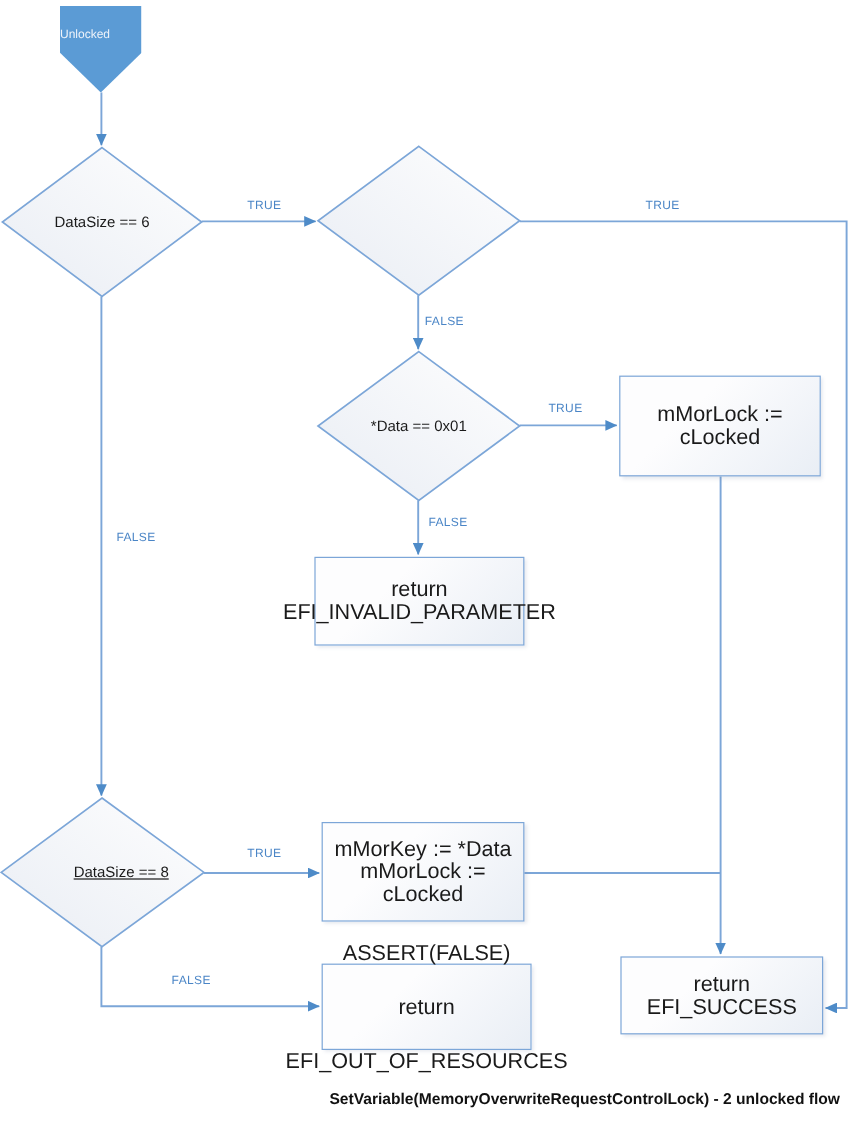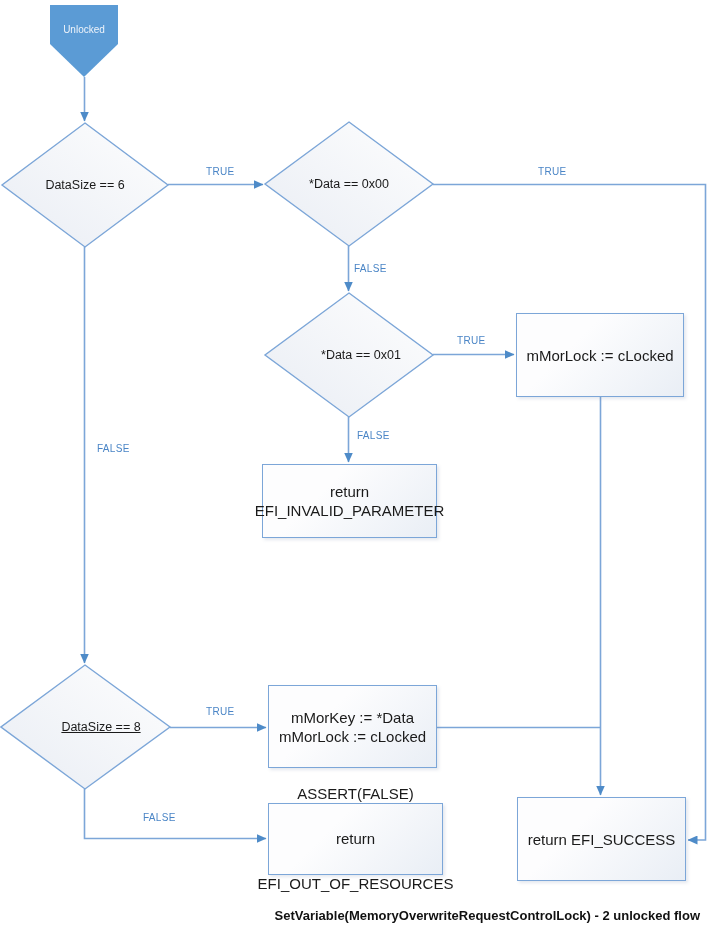--- a/index.html
+++ b/index.html
@@ -17,36 +17,36 @@
   #wires{position:absolute;left:0;top:0;z-index:1;}
   .edge{stroke:var(--connector);stroke-width:1.6;fill:none;}
   .arrowhead{fill:var(--arrowhead);}
   .decision-shape{fill:url(#nodeGrad);stroke:var(--node-border);stroke-width:1.4;}
 
   .start-node{
     position:absolute;left:50px;top:5px;width:68px;height:72px;z-index:2;
     background:var(--start-fill);
     clip-path:polygon(0 0,100% 0,100% 54%,50% 100%,0 54%);
     color:#eef3fa;font-size:10px;
-    display:flex;justify-content:center;align-items:flex-start;
+    display:flex;align-items:flex-start;
     padding-top:19px;
   }
 
   .decision-label{
     position:absolute;z-index:2;display:flex;align-items:center;justify-content:center;
     color:var(--node-text);font-size:12.5px;text-align:center;pointer-events:none;
   }
 
   .process{
     position:absolute;z-index:2;
     border:1.5px solid var(--node-border);
     background:linear-gradient(135deg,#fdfdfe 35%,#e9eef5 100%);
     box-shadow:2px 2px 3px rgba(110,130,160,0.18);
     display:flex;flex-direction:column;align-items:center;justify-content:center;
-    color:var(--node-text);font-size:15px;text-align:center;line-height:19px;
+    color:var(--node-text);font-size:18px;text-align:center;line-height:19px;
   }
 
   .edge-label{
     position:absolute;z-index:3;color:var(--edge-label);font-size:10px;letter-spacing:0.3px;
     background:#ffffff;padding:0 2px;
   }
 
   .diagram-title{
     position:absolute;left:132px;top:908px;width:568px;z-index:2;
     text-align:right;font-weight:bold;font-size:13px;color:#111111;
@@ -86,24 +86,21 @@
     <polygon class="decision-shape" points="85,665 170,727 85,789 1,727"></polygon>
   </svg>
 
   <div class="start-node">
     <span>Unlocked</span>
   </div>
 
   <div class="decision-label" style="left:2px;top:123px;width:166px;height:124px;">
     <span>DataSize == 6</span>
   </div>
-  <div class="decision-label" style="left:265px;top:122px;width:168px;height:124px;">
-    <span>*Data == 0x00</span>
-  </div>
-  <div class="decision-label" style="left:277px;top:293px;width:168px;height:124px;align-items:center;">
+  <div class="decision-label" style="left:265px;top:293px;width:168px;height:124px;align-items:center;">
     <span>*Data == 0x01</span>
   </div>
   <div class="decision-label" style="left:16px;top:665px;width:170px;height:124px;text-decoration:underline;">
     <span>DataSize == 8</span>
   </div>
 
   <div class="process" style="left:516px;top:313px;width:168px;height:84px;">
     <span>mMorLock := cLocked</span>
   </div>
 
@@ -116,21 +113,21 @@
     <span>mMorKey := *Data</span>
     <span>mMorLock := cLocked</span>
   </div>
 
   <div class="process" style="left:268px;top:803px;width:175px;height:72px;line-height:18px;gap:27px;">
     <span>ASSERT(FALSE)</span>
     <span>return</span>
     <span>EFI_OUT_OF_RESOURCES</span>
   </div>
 
-  <div class="process" style="left:517px;top:797px;width:169px;height:84px;">
+  <div class="process" style="left:517px;top:797px;width:169px;height:65px;">
     <span>return EFI_SUCCESS</span>
   </div>
 
   <span class="edge-label" style="left:204px;top:166px;">TRUE</span>
   <span class="edge-label" style="left:536px;top:166px;">TRUE</span>
   <span class="edge-label" style="left:352px;top:263px;">FALSE</span>
   <span class="edge-label" style="left:455px;top:335px;">TRUE</span>
   <span class="edge-label" style="left:355px;top:430px;">FALSE</span>
   <span class="edge-label" style="left:95px;top:443px;">FALSE</span>
   <span class="edge-label" style="left:204px;top:706px;">TRUE</span>

